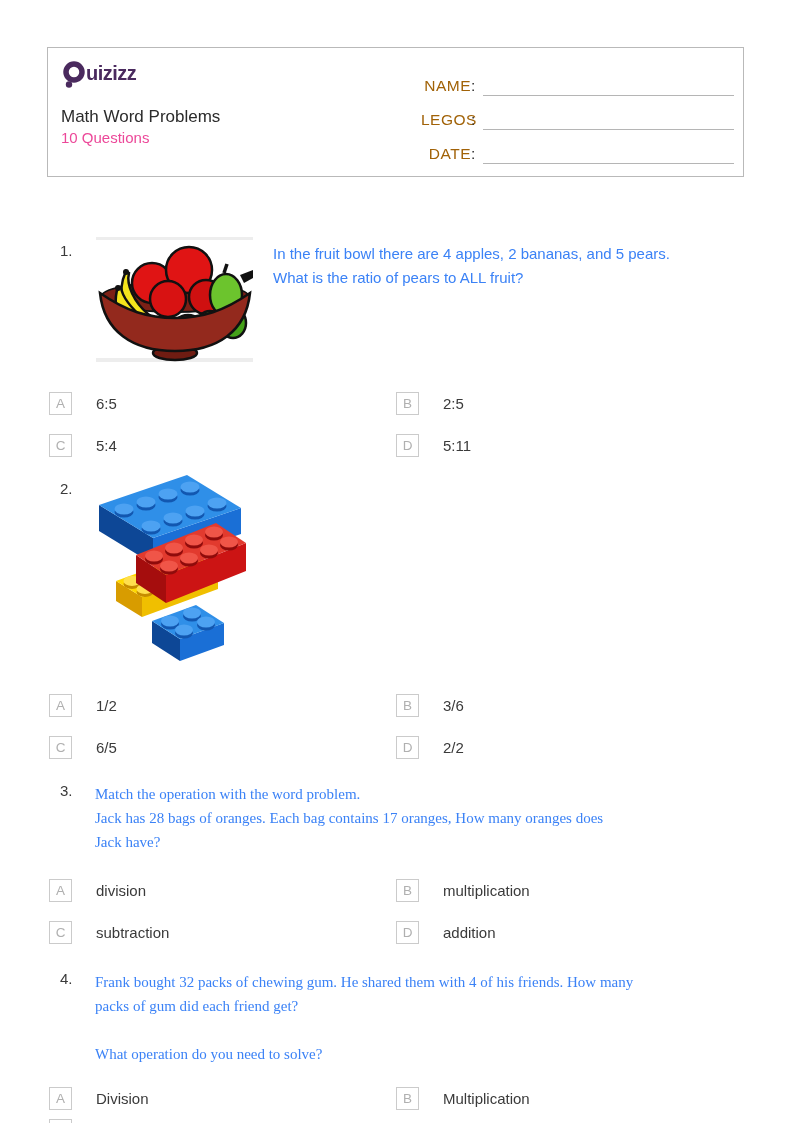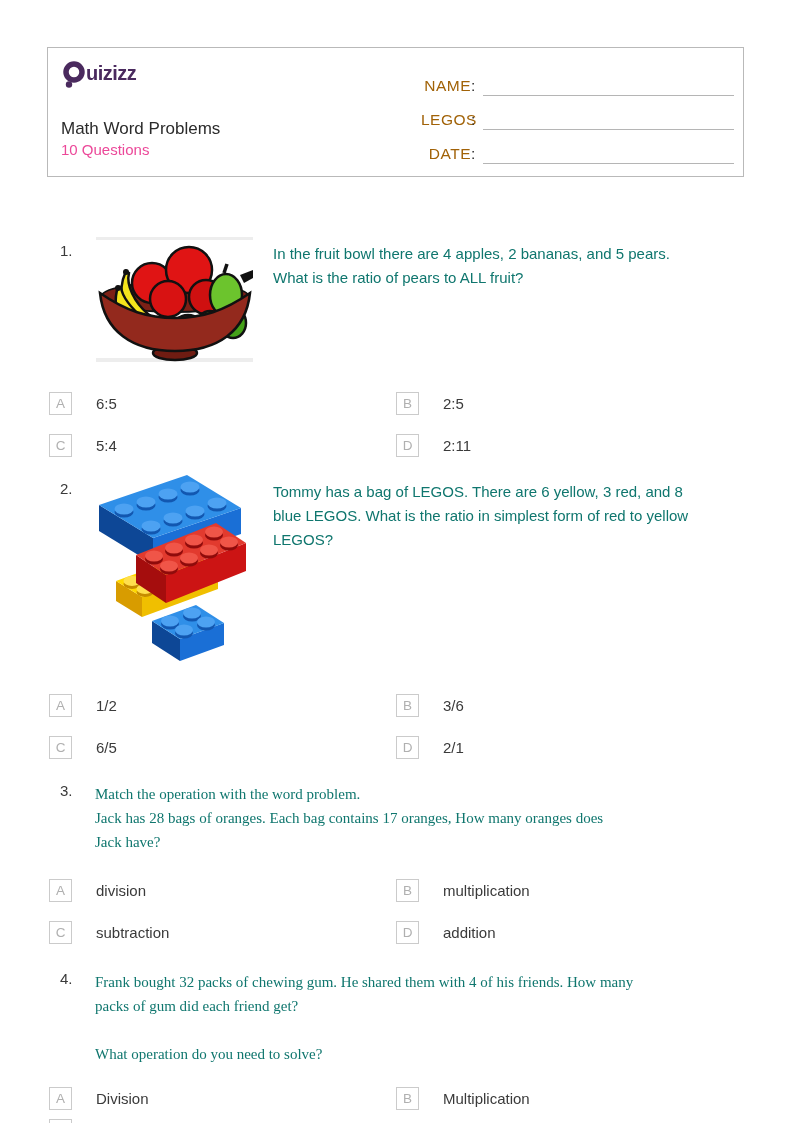--- a/index.html
+++ b/index.html
@@ -6,34 +6,34 @@
   .page{
     position:relative;width:794px;height:1123px;overflow:hidden;background:#fff;
     font-family:"Liberation Sans","DejaVu Sans",sans-serif;color:#3a3a3a;
   }
   
   .header-box{
     position:absolute;left:47px;top:47px;width:697px;height:130px;
     border:1px solid #b9b9b9;box-sizing:border-box;background:#fff;padding-left:28px;
   }
   .logo-wrap{position:absolute;left:13px;top:11px;}
-  .title-block{position:absolute;left:13px;top:70px;}
+  .title-block{position:absolute;left:13px;top:58px;}
   .quiz-title{font-size:17px;color:#2b2b2b;line-height:21px;}
   .quiz-subtitle{font-size:15px;color:#ec4899;line-height:21px;}
   .fields{position:absolute;left:373px;top:14px;width:313px;}
   .field-row{display:flex;align-items:flex-end;height:34px;}
   .field-label{width:50px;font-size:15.5px;letter-spacing:.5px;color:#a16207;padding-bottom:1px;text-align:right;}
   .field-colon{font-size:15.5px;color:#2b2b2b;padding-bottom:1px;}
   .field-line{flex:1;border-bottom:1px solid #b5b5b5;margin-left:8px;height:24px;}
   
   .question{position:absolute;left:47px;width:700px;}
   .q-row{display:flex;align-items:flex-start;}
   .q-num{width:49px;padding-left:13px;box-sizing:border-box;font-size:15px;color:#3a3a3a;}
   .q-image{width:157px;flex:0 0 157px;}
-  .q-text{flex:1;margin-left:20px;font-size:15px;line-height:24px;color:#0f766e;white-space:pre-line;}
+  .q-text{flex:1;margin-left:20px;font-size:15px;line-height:24px;color:#3b82f6;white-space:pre-line;}
   .question.noimg .q-num{width:48px;}
   .question.noimg .q-text{margin-left:0;font-family:Liberation Serif, serif;}
   .q1 .q-num,.q1 .q-text{padding-top:5px;}
   .q2 .q-num,.q2 .q-text{padding-top:17px;}
   .noimg .q-num,.noimg .q-text{padding-top:3px;}
   .answers{display:grid;grid-template-columns:347px 1fr;row-gap:19px;margin-left:2px;}
   .q1 .answers{margin-top:26px;}
   .q2 .answers{margin-top:27px;}
   .q3 .answers{margin-top:25px;}
   .q4 .answers{margin-top:21px;}
@@ -128,21 +128,21 @@
       <div class="answer">
         <span class="cbox">B</span>
         <span class="ctext">2:5</span>
       </div>
       <div class="answer">
         <span class="cbox">C</span>
         <span class="ctext">5:4</span>
       </div>
       <div class="answer">
         <span class="cbox">D</span>
-        <span class="ctext">2:11</span>
+        <span class="ctext">5:11</span>
       </div>
     </div>
   </section>
 
   <section class="question q2" style="top:463px">
     <div class="q-row">
       <div class="q-num">2.</div>
       <div class="q-image">
         <svg width="157" height="200" viewBox="0 0 157 200">
 
@@ -212,40 +212,37 @@
               <ellipse cx="74" cy="158" rx="9" ry="5.5" fill="#4da2f2"></ellipse>
             <ellipse cx="96" cy="153" rx="9" ry="5.5" fill="#1257b0"></ellipse>
               <ellipse cx="96" cy="150" rx="9" ry="5.5" fill="#4da2f2"></ellipse>
             <ellipse cx="88" cy="170" rx="9" ry="5.5" fill="#1257b0"></ellipse>
               <ellipse cx="88" cy="167" rx="9" ry="5.5" fill="#4da2f2"></ellipse>
             <ellipse cx="110" cy="162" rx="9" ry="5.5" fill="#1257b0"></ellipse>
               <ellipse cx="110" cy="159" rx="9" ry="5.5" fill="#4da2f2"></ellipse>
           </g>
         </svg>
       </div>
-      <div class="q-text">Tommy has a bag of LEGOS.  There are 6 yellow, 3 red, and 8
-blue LEGOS.  What is the ratio in simplest form of red to yellow
-LEGOS?</div>
     </div>
     <div class="answers">
       <div class="answer">
         <span class="cbox">A</span>
         <span class="ctext">1/2</span>
       </div>
       <div class="answer">
         <span class="cbox">B</span>
         <span class="ctext">3/6</span>
       </div>
       <div class="answer">
         <span class="cbox">C</span>
         <span class="ctext">6/5</span>
       </div>
       <div class="answer">
         <span class="cbox">D</span>
-        <span class="ctext">2/1</span>
+        <span class="ctext">2/2</span>
       </div>
     </div>
   </section>
 
   <section class="question noimg q3" style="top:779px">
     <div class="q-row">
       <div class="q-num">3.</div>
       <div class="q-text">Match the operation with the word problem.
 Jack has 28 bags of oranges. Each bag contains 17 oranges, How many oranges does
 Jack have?</div>

